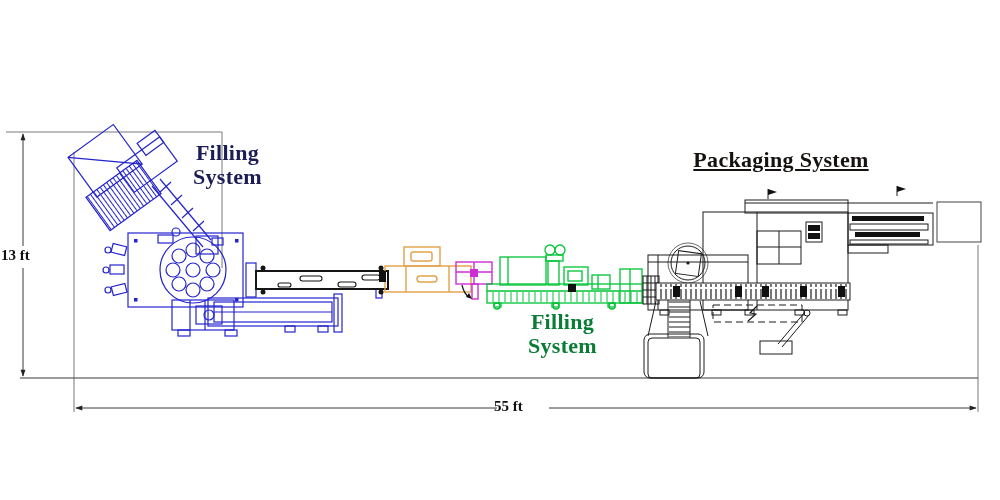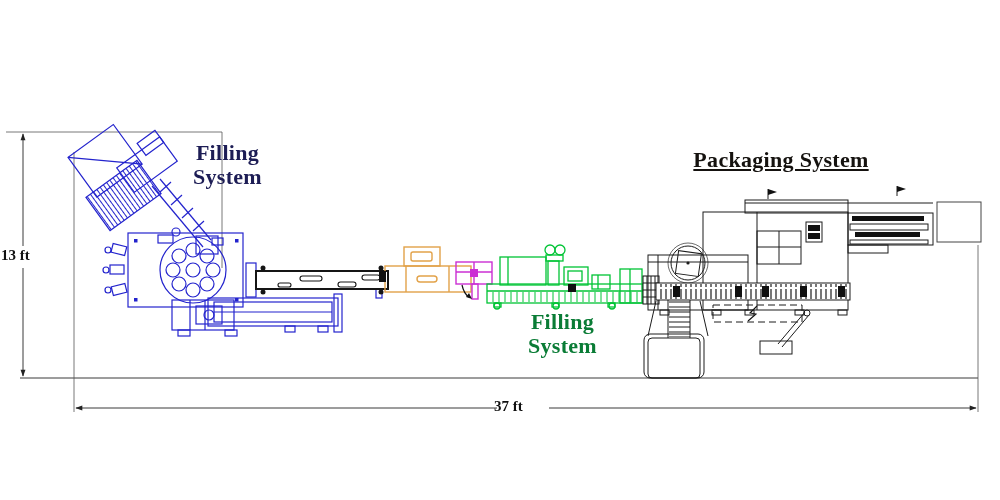--- a/index.html
+++ b/index.html
@@ -287,14 +287,14 @@
       <line class="ink2" x1="809" y1="315" x2="782" y2="347"></line>
       <circle class="ink2" cx="807" cy="313" r="3"></circle>
       <rect class="ink2" x="760" y="341" width="32" height="13"></rect>
     </g>
   </svg>
 
   <div class="sys-label lbl-filling">Filling System</div>
   <div class="sys-label lbl-labeling">Filling System</div>
   <div class="sys-label lbl-packaging">Packaging System</div>
   <div class="dim-label lbl-13ft">13 ft</div>
-  <div class="dim-label lbl-49ft">37 ft</div>
+  <div class="dim-label lbl-49ft">55 ft</div>
 </div>
 
 </body></html>

